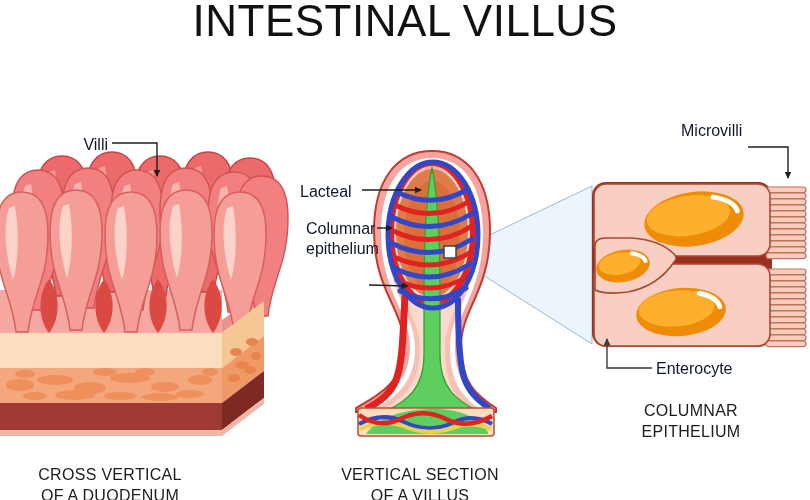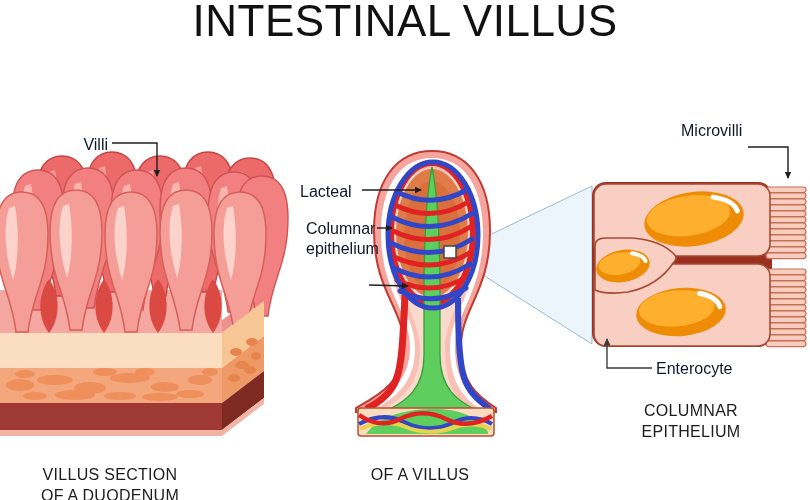--- a/index.html
+++ b/index.html
@@ -251,25 +251,26 @@
   <div>Columnar</div>
   <div>epithelium</div>
 </div>
 
 
 <div class="lbl" style="left:681px;top:121px;">Microvilli</div>
 
 <div class="lbl" style="left:656px;top:359px;">Enterocyte</div>
 
 <div class="caption" style="left:15px;top:464px;width:190px;">
-  <div>VILLUS SECTION</div>
+  <div>CROSS VERTICAL</div>
   <div>OF A DUODENUM</div>
 </div>
 
 <div class="caption" style="left:325px;top:464px;width:190px;">
+  <div>VERTICAL SECTION</div>
   <div>OF A VILLUS</div>
 </div>
 
 <div class="caption" style="left:597px;top:400px;width:188px;">
   <div>COLUMNAR</div>
   <div>EPITHELIUM</div>
 </div>
 
 </div>
 

